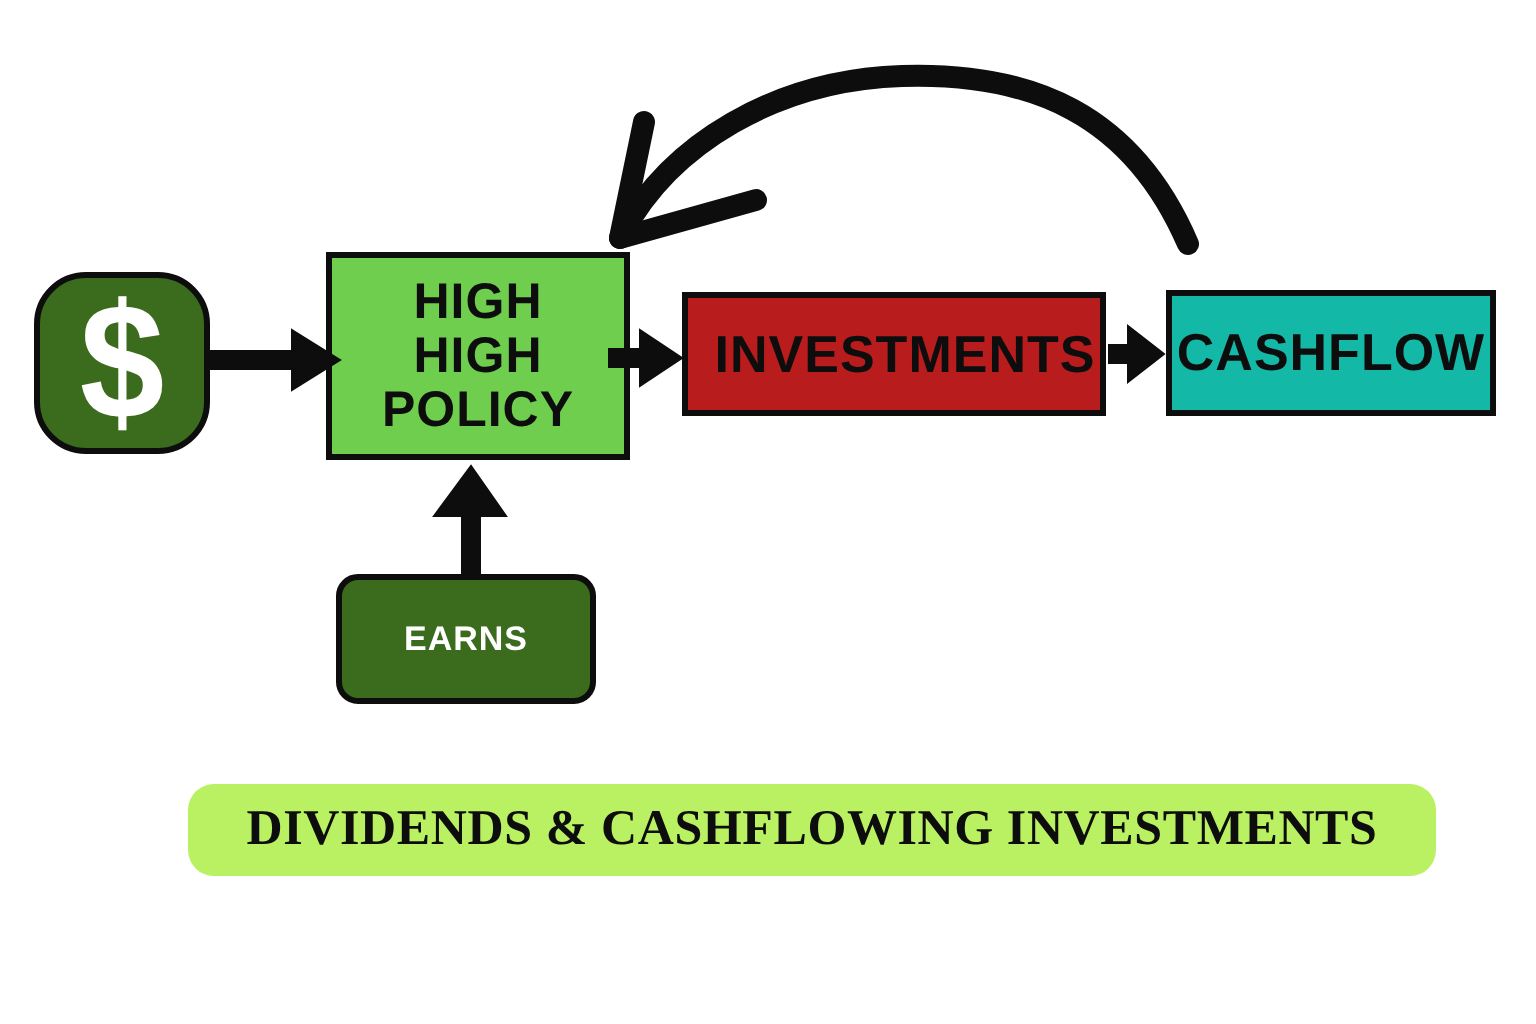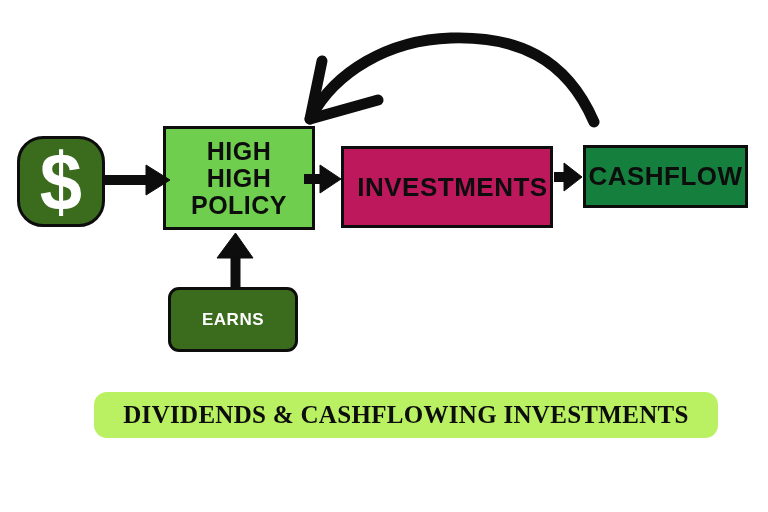--- a/index.html
+++ b/index.html
@@ -47,32 +47,32 @@
     width: 152px; height: 104px;
     background: #6fce4d;
     border: 3px solid #0d0d0d;
     font-size: 25px;
     line-height: 27px;
     letter-spacing: 0.5px;
   }
   
   .investments-box {
     left: 341px; top: 146px;
-    width: 212px; height: 82px;
-    background: #be185d;
+    width: 212px; height: 62px;
+    background: #b91c1c;
     border: 3px solid #0d0d0d;
     font-size: 26px;
     letter-spacing: 0.5px;
     padding-left: 11px;
   }
   
   .cashflow-box {
     left: 583px; top: 145px;
     width: 165px; height: 63px;
-    background: #15803d;
+    background: #14b8a6;
     border: 3px solid #0d0d0d;
     font-size: 26px;
     letter-spacing: 0.5px;
   }
   
   .earns-box {
     left: 168px; top: 287px;
     width: 130px; height: 65px;
     background: #3b6b1d;
     border: 3px solid #0d0d0d;

